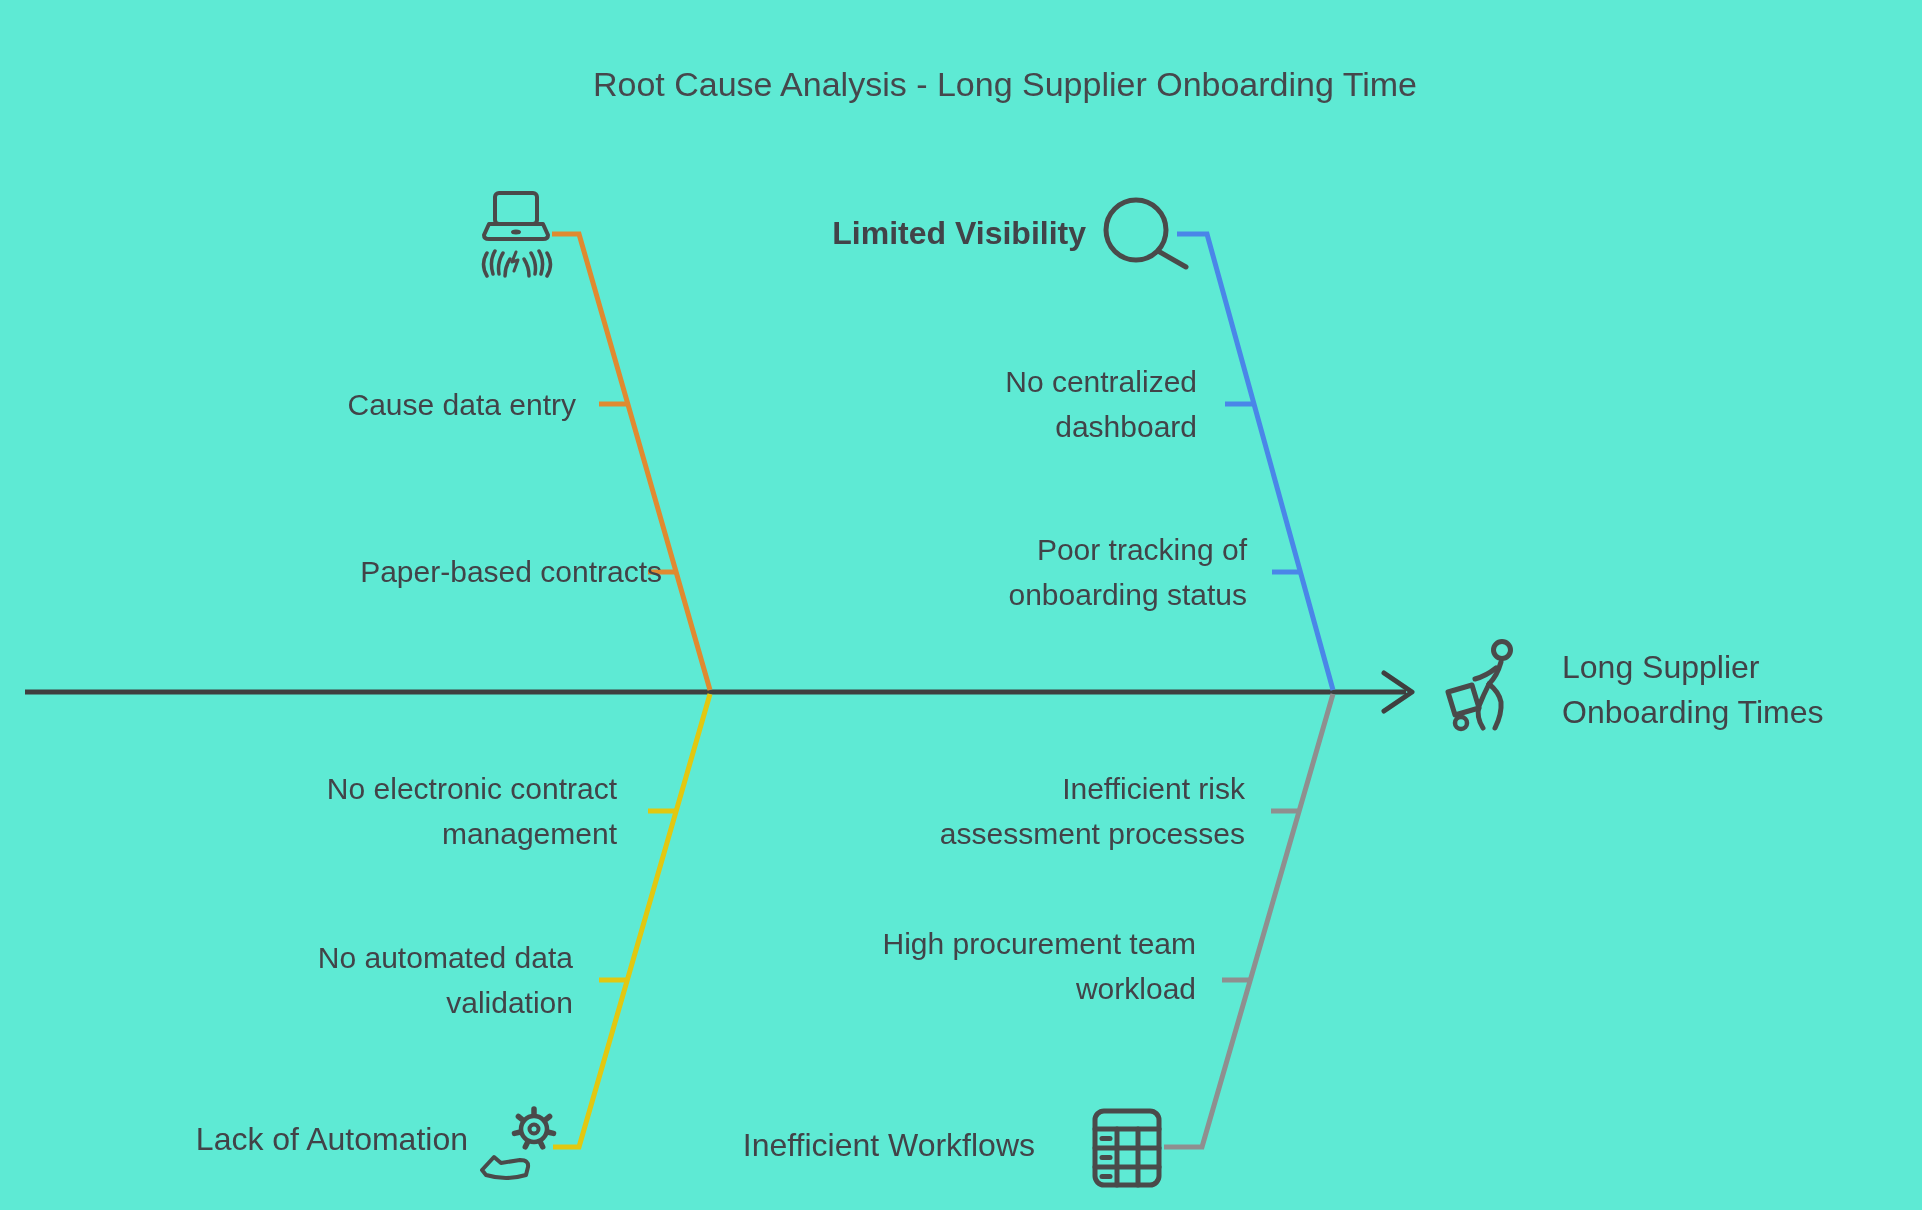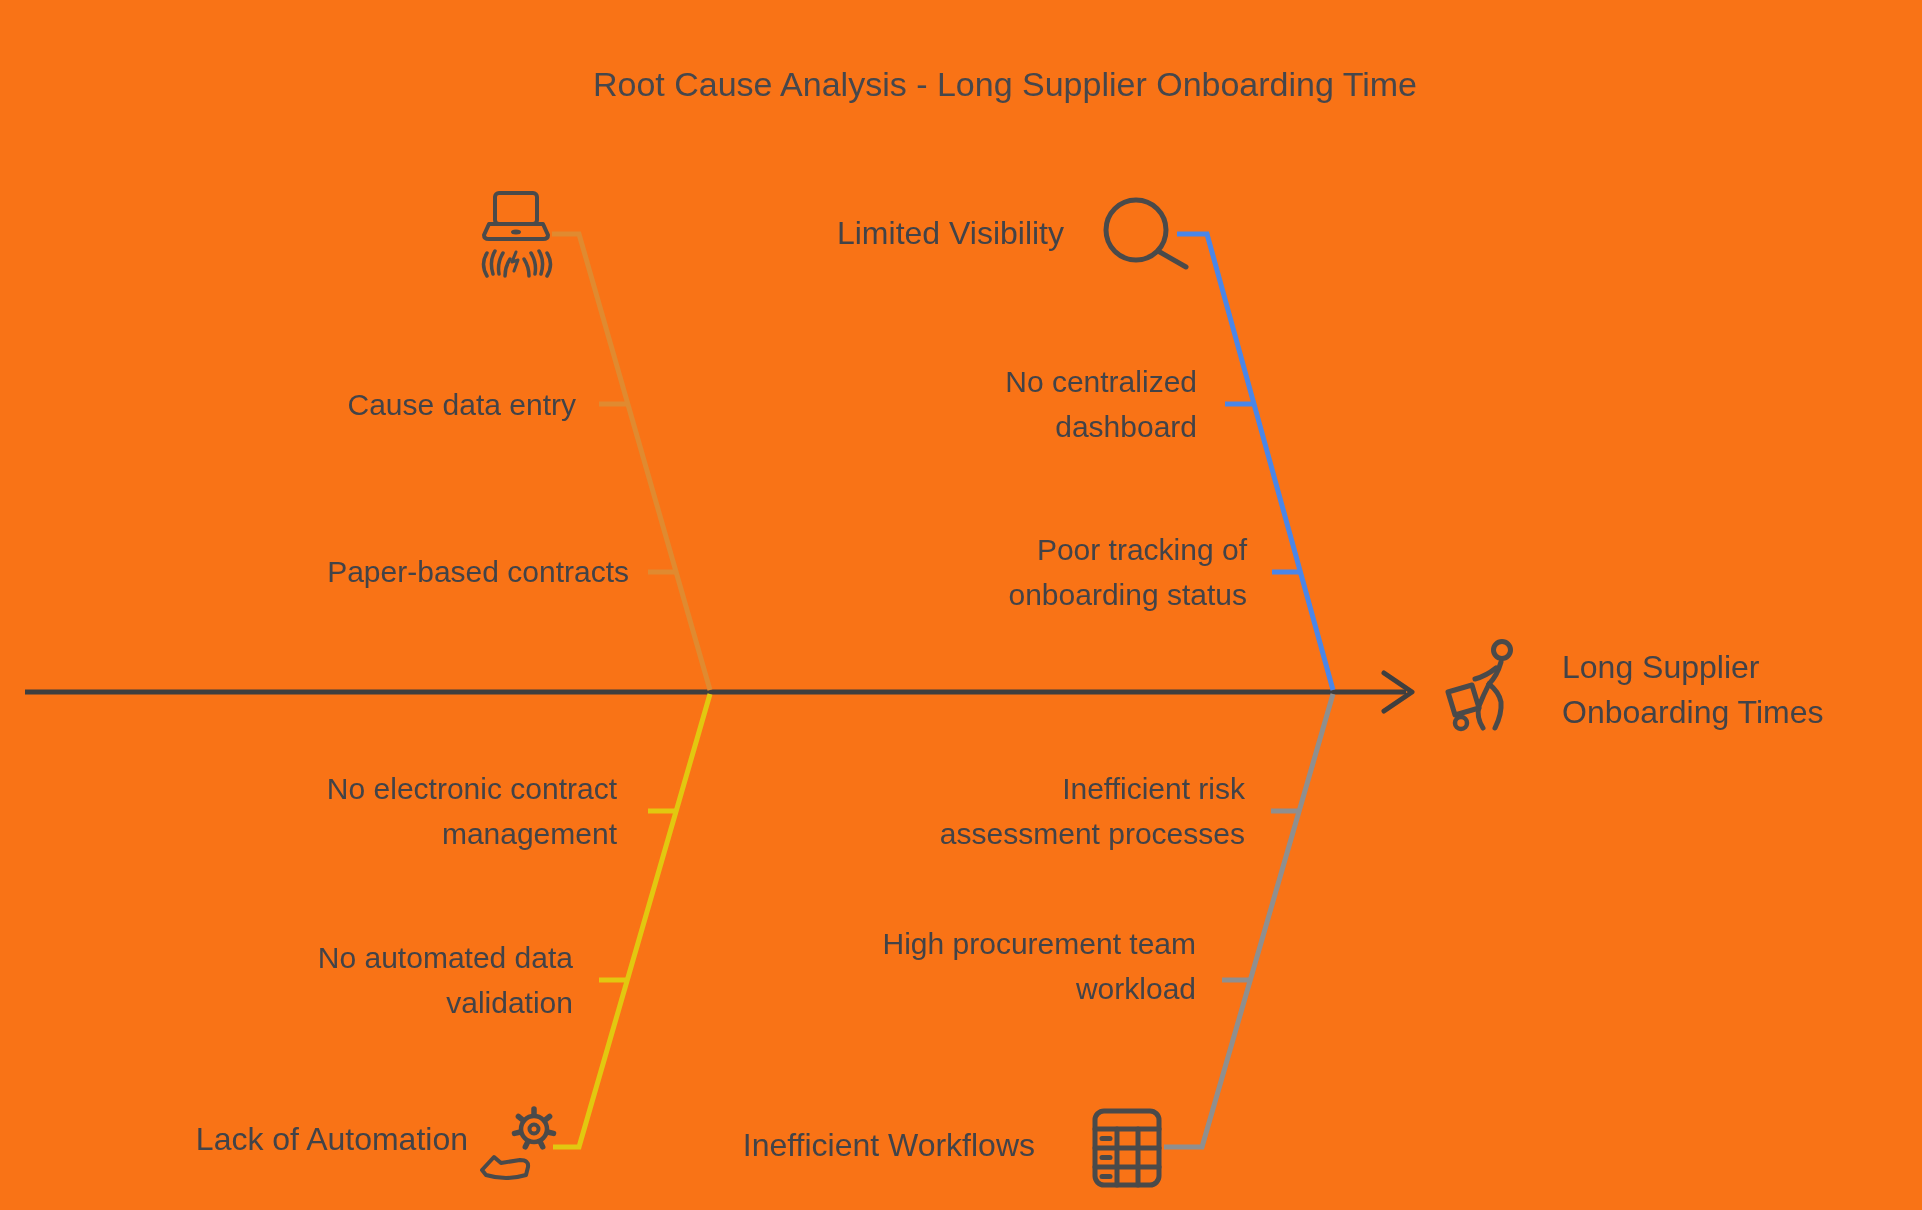--- a/index.html
+++ b/index.html
@@ -1,19 +1,19 @@
 <!DOCTYPE html>
 <html><head>
 <meta charset="utf-8">
 <style>
   html,body{margin:0;padding:0;background:#ffffff;}
   .canvas{
     position:relative;
     width:1922px;height:1210px;
-    background:#f97316;
+    background:#5eead4;
     overflow:hidden;
     font-family:"Liberation Sans", sans-serif;
     color:#424348;
   }
   .title{
     position:absolute;
     left:525px;top:60px;width:960px;
     font-size:34px;line-height:48px;
     text-align:center;
     color:#46474c;
@@ -64,26 +64,26 @@
     <line x1="648" y1="811" x2="676" y2="811" stroke-width="5" stroke="#E2C810"></line>
     <line x1="599" y1="980" x2="627" y2="980" stroke-width="5" stroke="#E2C810"></line>
 
     <polyline points="1164,1147 1202,1147 1333,694" fill="none" stroke-width="5" stroke="#8F8F8F"></polyline>
     <line x1="1271" y1="811" x2="1299" y2="811" stroke-width="5" stroke="#8F8F8F"></line>
     <line x1="1222" y1="980" x2="1250" y2="980" stroke-width="5" stroke="#8F8F8F"></line>
   </svg>
 
   <div class="title">Root Cause Analysis - Long Supplier Onboarding Time</div>
 
-  <div class="category" style="right:858px;top:211px;">Limited Visibility</div>
+  <div class="category" style="right:836px;top:211px;font-weight:bold;">Limited Visibility</div>
   <div class="category" style="right:1454px;top:1117px;">Lack of Automation</div>
   <div class="category" style="right:887px;top:1123px;">Inefficient Workflows</div>
 
   <div class="cause" style="right:1346px;top:382px;max-width:420px;">Cause data entry</div>
-  <div class="cause" style="right:1293px;top:549px;max-width:460px;margin-left:24px;">Paper-based contracts</div>
+  <div class="cause" style="right:1260px;top:549px;max-width:460px;margin-left:24px;">Paper-based contracts</div>
 
   <div class="cause" style="right:675px;top:527px;max-width:300px;">Poor tracking of onboarding status</div>
   <div class="cause" style="right:725px;top:359px;max-width:270px;">No centralized dashboard</div>
 
   <div class="cause" style="right:1305px;top:766px;max-width:340px;">No electronic contract management</div>
   <div class="cause" style="right:1349px;top:935px;max-width:290px;text-align:right;">No automated data validation</div>
 
   <div class="cause" style="right:677px;top:766px;max-width:320px;">Inefficient risk assessment processes</div>
   <div class="cause" style="right:726px;top:921px;max-width:330px;">High procurement team workload</div>
 

